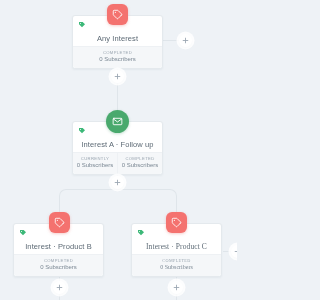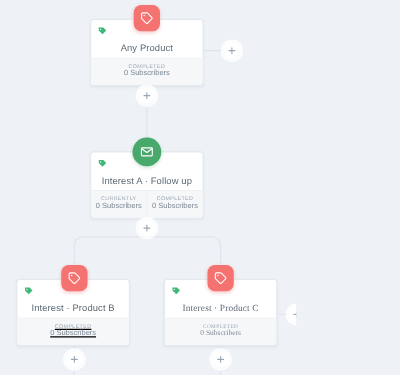--- a/index.html
+++ b/index.html
@@ -184,21 +184,21 @@
   </div>
 
   <div class="card" style="left:72px; top:15px; width:91px;">
     <span class="mini-tag">
       <svg width="8" height="8" viewBox="0 0 24 24">
         <path d="M3 3h11l7 7-9 9-9-9z" fill="#3cb878"></path>
         <circle cx="7.5" cy="7.5" r="1.6" fill="#ffffff"></circle>
       </svg>
     </span>
     <div class="card-body">
-      <div class="card-title">Any Product</div>
+      <div class="card-title">Any Interest</div>
     </div>
     <div class="card-foot">
       <div class="stat">
         <div class="stat-label">COMPLETED</div>
         <div class="stat-value">0 Subscribers</div>
       </div>
     </div>
   </div>
 
   <div class="plus" style="left:179px; top:33.5px;">
@@ -255,21 +255,21 @@
 
   <div class="badge-sq" style="left:49px; top:212px;">
     <span>
       <svg width="11" height="11" viewBox="0 0 24 24" fill="none" stroke="#ffffff" stroke-width="1.9" stroke-linecap="round" stroke-linejoin="round">
         <path d="M20.6 13.4 13.4 20.6a2 2 0 0 1-2.8 0l-7.2-7.2A2 2 0 0 1 2.8 12V4.8A2 2 0 0 1 4.8 2.8H12a2 2 0 0 1 1.4.6l7.2 7.2a2 2 0 0 1 0 2.8z"></path>
         <circle cx="7.3" cy="7.3" r="1.3" fill="#ffffff" stroke="none"></circle>
       </svg>
     </span>
   </div>
 
-  <div class="card" style="left:13px; top:223px; width:91px;text-decoration:underline;">
+  <div class="card" style="left:13px; top:223px; width:91px;">
     <span class="mini-tag">
       <svg width="8" height="8" viewBox="0 0 24 24">
         <path d="M3 3h11l7 7-9 9-9-9z" fill="#3cb878"></path>
         <circle cx="7.5" cy="7.5" r="1.6" fill="#ffffff"></circle>
       </svg>
     </span>
     <div class="card-body">
       <div class="card-title">Interest · Product B</div>
     </div>
     <div class="card-foot">

